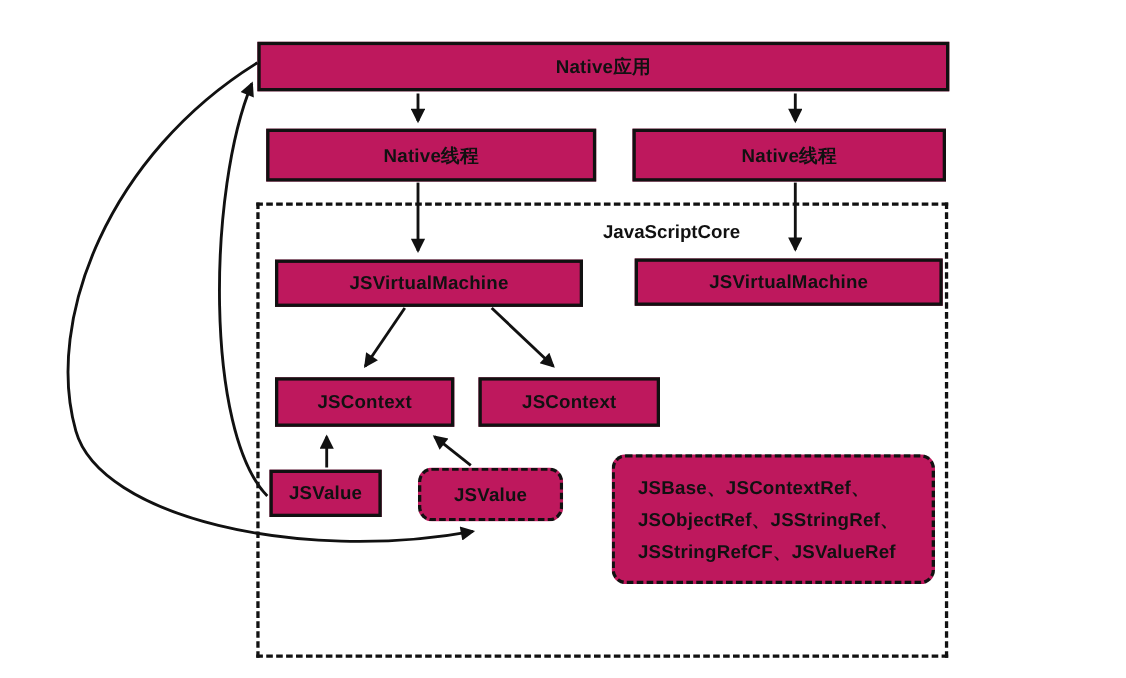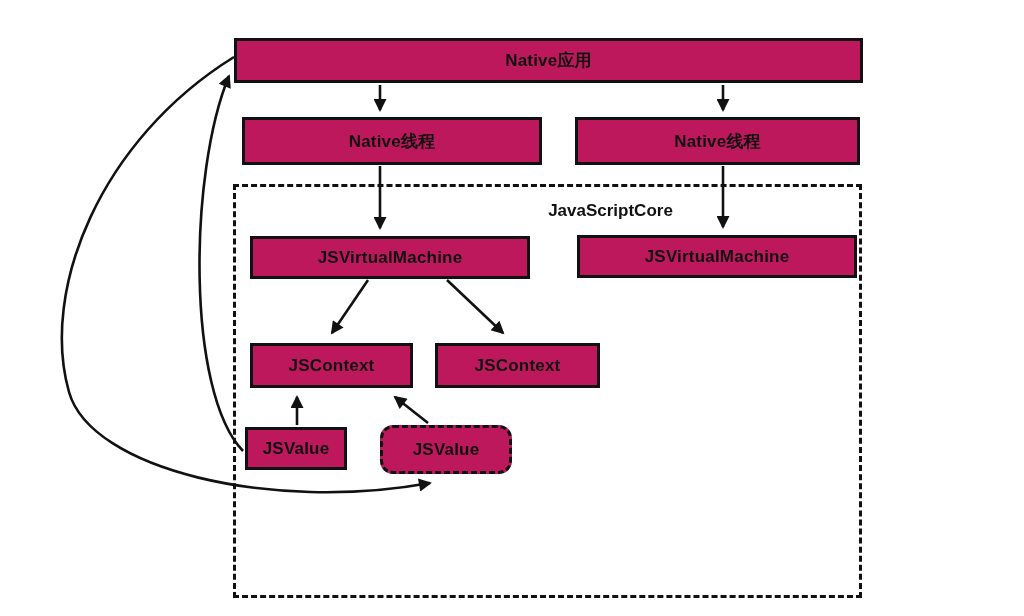--- a/index.html
+++ b/index.html
@@ -110,20 +110,25 @@
   </div>
 
   <div class="node jsvalue">
     <span>JSValue</span>
   </div>
 
   <div class="node dashed rounded jsexport">
     <span>JSValue</span>
   </div>
 
+  <div class="node dashed rounded jsbase">
+    <div>JSBase、JSContextRef、</div>
+    <div>JSObjectRef、JSStringRef、</div>
+    <div>JSStringRefCF、JSValueRef</div>
+  </div>
 
   <svg class="edges" viewBox="0 0 1024 616">
     <defs>
       <marker id="arrow" viewBox="0 0 10 10" refX="8.5" refY="5" markerWidth="15" markerHeight="13" markerUnits="userSpaceOnUse" orient="auto-start-reverse">
         <path d="M0,0 L10,5 L0,10 z" fill="#111111"></path>
       </marker>
     </defs>
 
     <path class="edge" d="M380 85 V110" marker-end="url(#arrow)"></path>
     <path class="edge" d="M723 85 V110" marker-end="url(#arrow)"></path>

